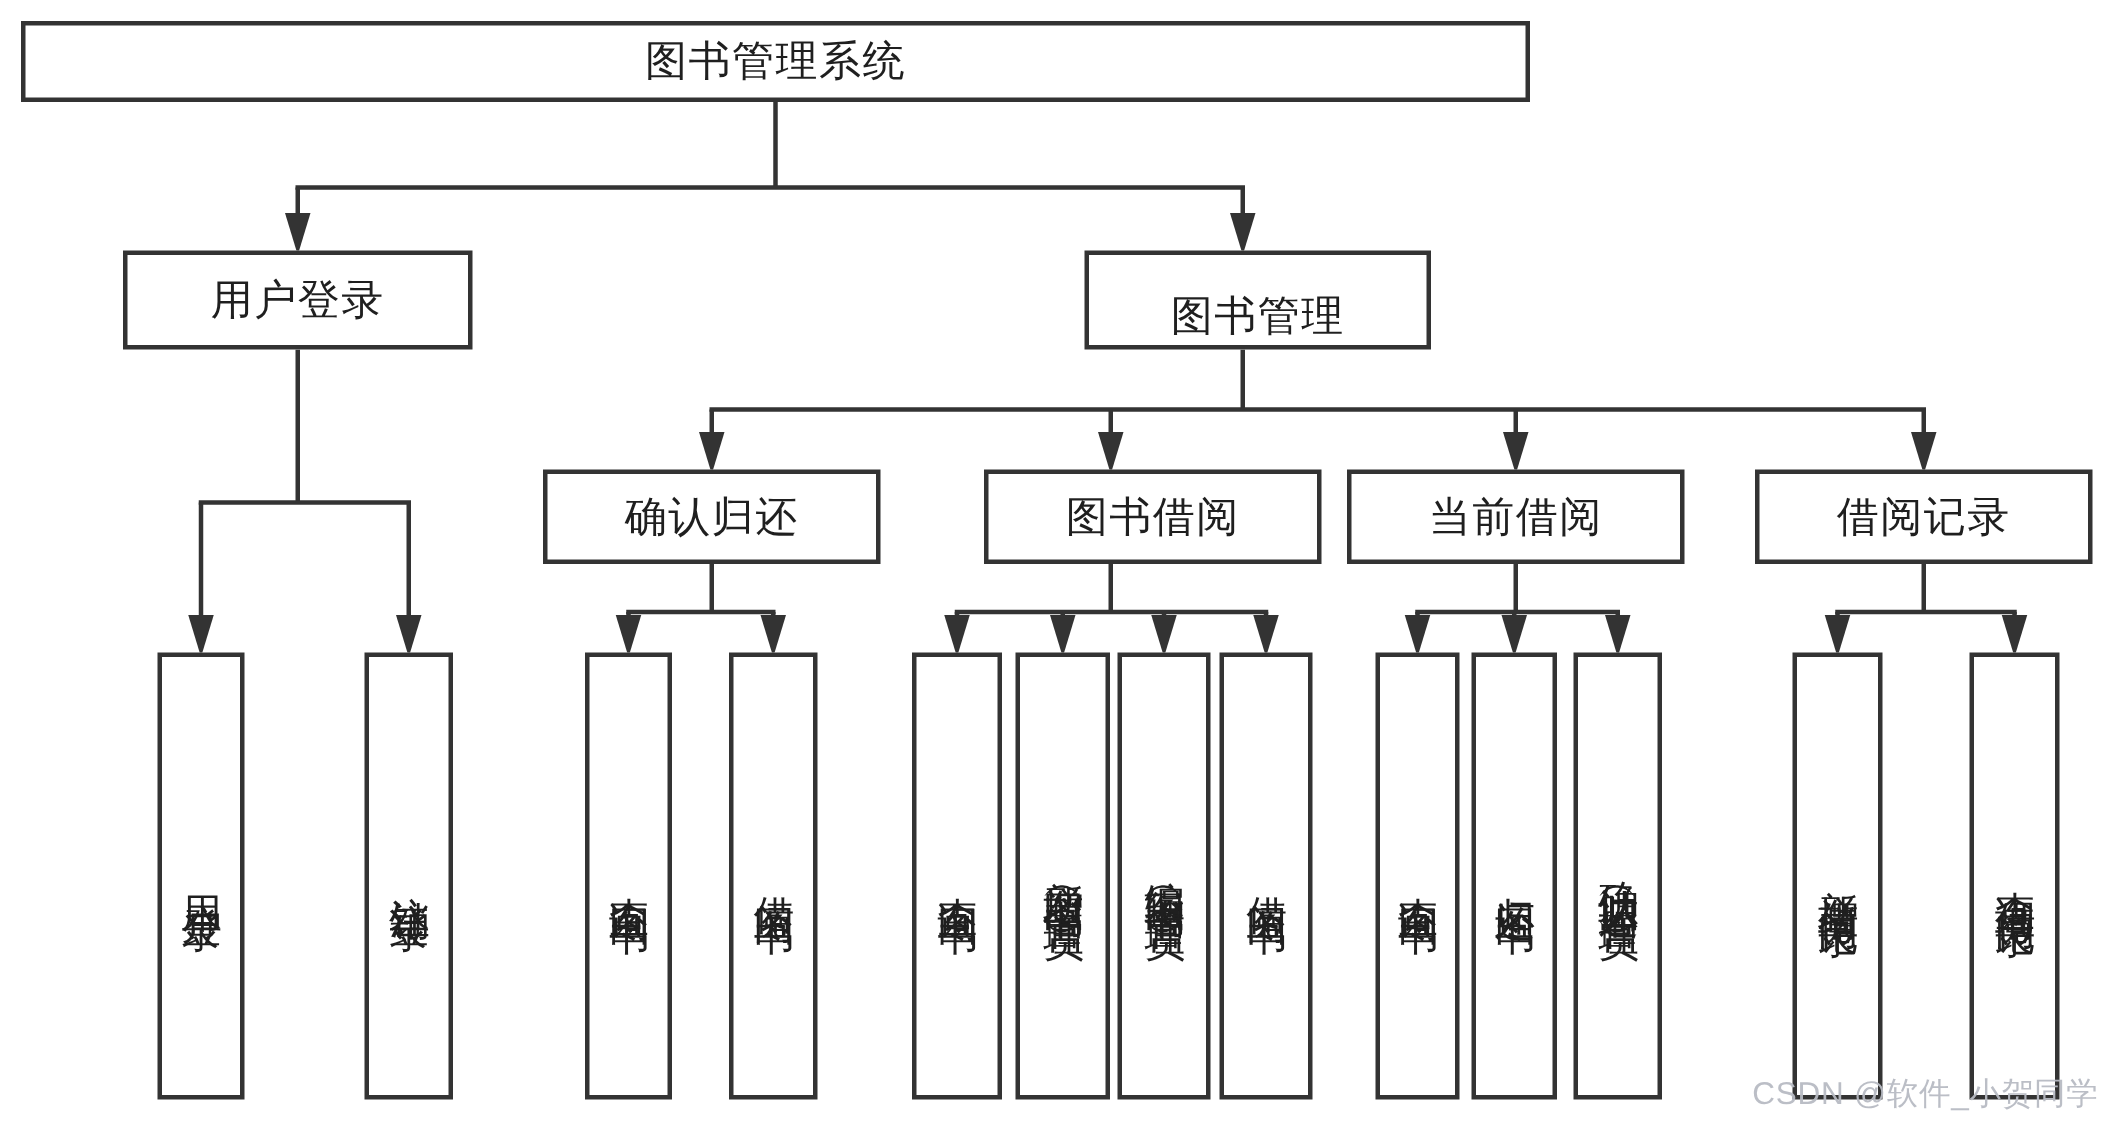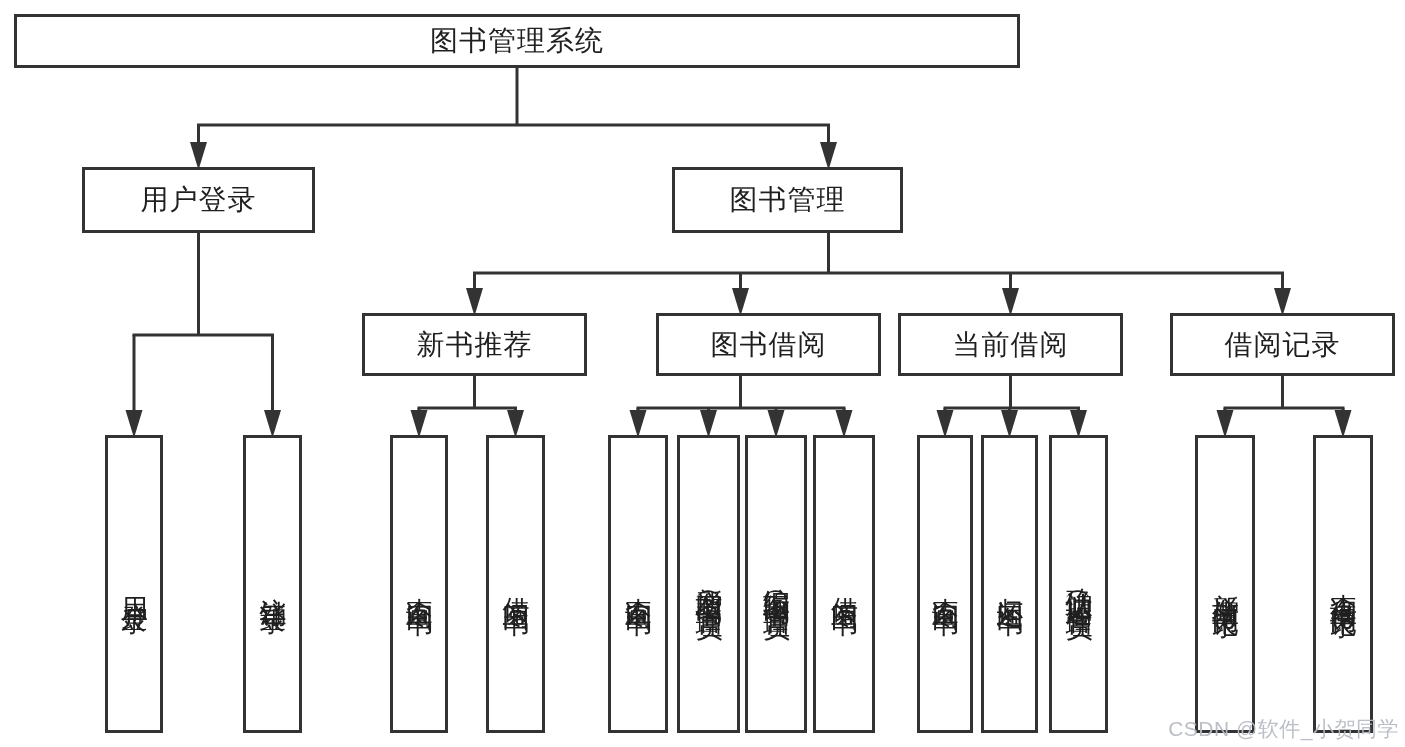--- a/index.html
+++ b/index.html
@@ -113,31 +113,31 @@
       <line x1="1343" y1="408" x2="1343" y2="416" stroke="#333333" stroke-width="3"></line>
       <polygon points="1343,438 1334.5,410 1351.5,410" fill="#333333"></polygon>
     </svg>
 
   <div class="node h" style="left: 14px; top: 14px; width: 1006px; height: 54px;">
       <span class="lbl">图书管理系统</span>
     </div>
     <div class="node h" style="left: 82px; top: 167px; width: 233px; height: 66px;">
       <span class="lbl">用户登录</span>
     </div>
-    <div class="node h" style="left: 672px; top: 167px; width: 231px; height: 66px;">
+    <div class="node h" style="left: 723px; top: 167px; width: 231px; height: 66px; align-items: flex-end;">
       <span class="lbl">图书管理</span>
     </div>
     <div class="node v" style="left: 105px; top: 435px; width: 58px; height: 298px;">
       <span class="lbl">用户登录</span>
     </div>
     <div class="node v" style="left: 243px; top: 435px; width: 59px; height: 298px;">
       <span class="lbl">注销登录</span>
     </div>
     <div class="node h" style="left: 362px; top: 313px; width: 225px; height: 63px;">
-      <span class="lbl">新书推荐</span>
+      <span class="lbl">确认归还</span>
     </div>
     <div class="node h" style="left: 628px; top: 313px; width: 225px; height: 63px; margin-left: 28px;">
       <span class="lbl">图书借阅</span>
     </div>
     <div class="node h" style="left: 898px; top: 313px; width: 225px; height: 63px;">
       <span class="lbl">当前借阅</span>
     </div>
     <div class="node h" style="left: 1170px; top: 313px; width: 225px; height: 63px;">
       <span class="lbl">借阅记录</span>
     </div>

